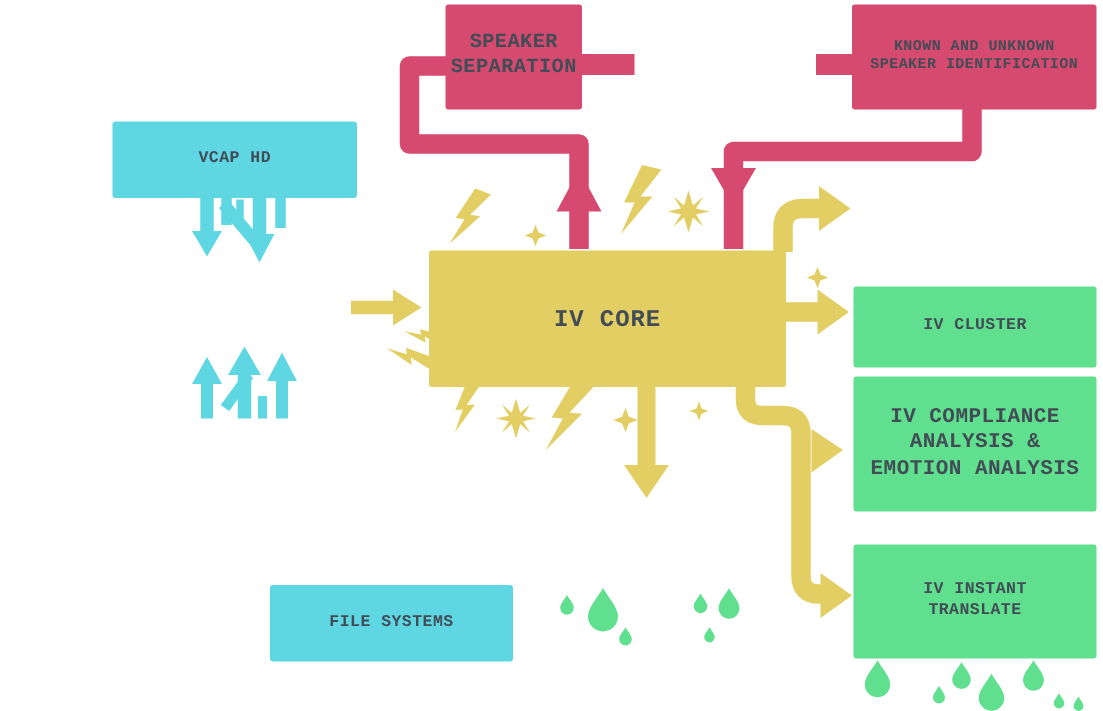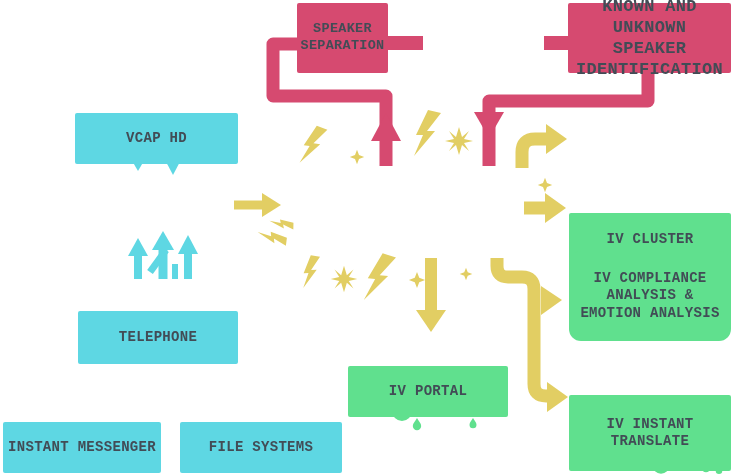--- a/index.html
+++ b/index.html
@@ -17,23 +17,23 @@
     position:absolute;display:flex;align-items:center;justify-content:center;
     text-align:center;font-weight:700;color:var(--ink);
     padding:3px 4px;box-sizing:border-box;line-height:1.25;
     letter-spacing:.3px;border-radius:2px;text-transform:uppercase;
     font-size:13.5px;
   }
   .pink{background:var(--pink);}
   .cyan{background:var(--cyan);}
   .yellow{background:var(--yellow);}
   .green{background:var(--green);}
-  .fs12{font-size:17px;}
-  .fs14{font-size:14px;border-radius:12px;}
-  .fs15{font-size:14px;margin-top:32px;}
+  .fs12{font-size:10px;}
+  .fs14{font-size:14px;}
+  .fs15{font-size:11px;}
   .fs16{font-size:16px;letter-spacing:.6px;}
   
   .f-pink{fill:var(--pink);}   .s-pink{stroke:var(--pink);fill:none;stroke-linejoin:round;}
   .f-yellow{fill:var(--yellow);} .s-yellow{stroke:var(--yellow);fill:none;stroke-linejoin:round;}
   .f-cyan{fill:var(--cyan);}   .s-cyan{stroke:var(--cyan);fill:none;stroke-linejoin:round;}
   .f-green{fill:var(--green);}
   .sw5{stroke-width:5px;} .sw6{stroke-width:6px;} .sw7{stroke-width:7px;}
   .sw8{stroke-width:8px;} .sw9{stroke-width:9px;} .sw12{stroke-width:12px;}
   .sw13{stroke-width:13px;}
 </style>
@@ -127,23 +127,21 @@
       <use href="#drop" class="f-green" transform="translate(689,450) scale(0.7)"></use>
       <use href="#drop" class="f-green" transform="translate(706,467) scale(0.35)"></use>
       <use href="#drop" class="f-green" transform="translate(719,469) scale(0.33)"></use>
     </g>
   </svg>
 
   <div class="box pink" style="left:297px;top:3px;width:91px;height:70px">SPEAKER SEPARATION</div>
   <div class="box pink fs12" style="left:568px;top:3px;width:163px;height:70px">KNOWN AND UNKNOWN SPEAKER IDENTIFICATION</div>
 
   <div class="box cyan fs15" style="left:75px;top:81px;width:163px;height:51px">VCAP HD</div>
-  <div class="box cyan fs15" style="left:78px;top:279px;width:160px;height:53px">TELEPHONE</div>
-  <div class="box cyan fs15" style="left:3px;top:390px;width:158px;height:51px">INSTANT MESSENGER</div>
   <div class="box cyan fs15" style="left:180px;top:390px;width:162px;height:51px">FILE SYSTEMS</div>
 
-  <div class="box green fs15" style="left:348px;top:334px;width:160px;height:51px">IV PORTAL</div>
+  <div class="box yellow fs16" style="left:286px;top:167px;width:238px;height:91px">IV CORE</div>
 
-  <div class="box green fs15" style="left:569px;top:181px;width:162px;height:54px">IV CLUSTER</div>
+  <div class="box green fs15" style="left:569px;top:191px;width:162px;height:54px">IV CLUSTER</div>
   <div class="box green fs14" style="left:569px;top:251px;width:162px;height:90px">IV COMPLIANCE ANALYSIS &amp; EMOTION ANALYSIS</div>
   <div class="box green fs15" style="left:569px;top:363px;width:162px;height:76px;padding:3px 30px">IV INSTANT TRANSLATE</div>
 
 </div>
 
 </body></html>

